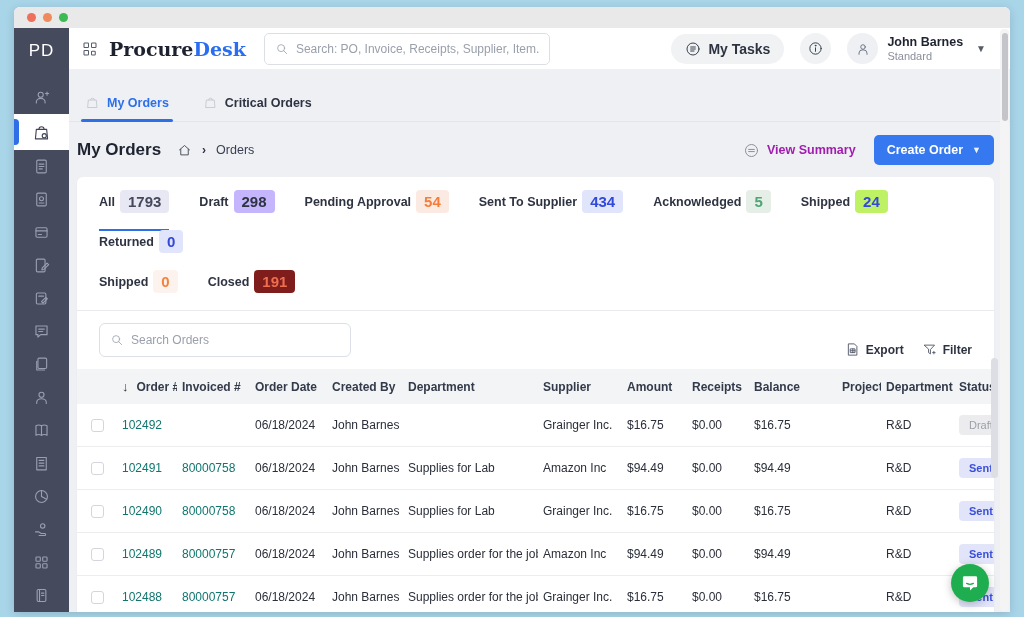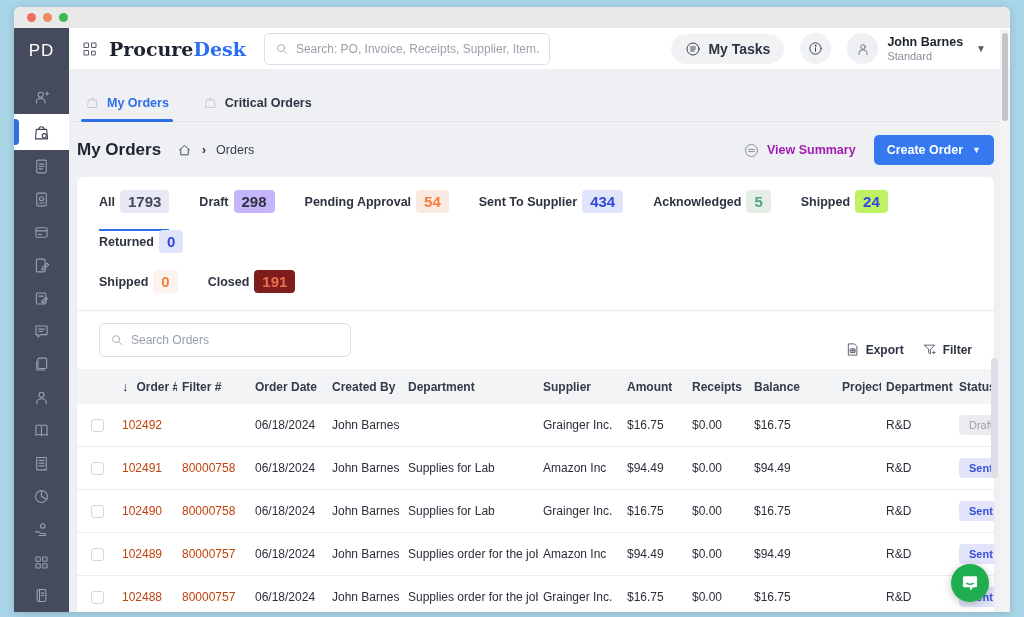--- a/index.html
+++ b/index.html
@@ -94,21 +94,21 @@
   table { border-collapse:collapse; table-layout:fixed; width:990px; font-size:12px; }
   col.c-cb{width:40px} col.c-order{width:60px} col.c-req{width:73px} col.c-date{width:77px}
   col.c-by{width:76px} col.c-desc{width:135px} col.c-sup{width:84px} col.c-amt{width:65px}
   col.c-inv{width:62px} col.c-bal{width:88px} col.c-proj{width:44px} col.c-dept{width:73px} col.c-stat{width:113px}
   thead th { background:#f3f4f6; color:#333a49; font-weight:700; text-align:left; padding:10px 5px;
              white-space:nowrap; overflow:hidden; }
   thead .sorthead { display:flex; align-items:center; gap:8px; }
   .sort-arrow { font-size:13px; color:#2e3342; cursor:pointer; }
   tbody td { padding:11px 5px; border-bottom:1px solid #ededf0; color:#2b2f3a; white-space:nowrap; overflow:hidden; }
   tbody tr { background:#fff; }
-  a.lnk { color:#c2410c; text-decoration:none; cursor:pointer; }
+  a.lnk { color:#0f766e; text-decoration:none; cursor:pointer; }
   .cb { width:13px; height:13px; border:1.5px solid #d3d6dd; border-radius:3px; background:#fff; margin-left:9px; cursor:pointer; }
   .badge { display:inline-block; font-size:11px; font-weight:700; padding:4px 10px; border-radius:4px; white-space:nowrap; }
   .badge-draft { background:#ececef; color:#9b9fa8; font-weight:400; }
   .badge-sent  { background:#e2e5fa; color:#3a4fd8; }
 
   
   .win-scroll { position:absolute; right:1px; top:22px; width:9px; height:582px; background:#f4f4f5; border-radius:4px; }
   .win-thumb { position:absolute; top:4px; left:1.5px; width:6px; height:88px; background:#c4c5ca; border-radius:3px; }
   .tbl-thumb { position:absolute; right:12px; top:330px; width:7px; height:120px; background:#dddee3; border-radius:4px; }
 
@@ -433,21 +433,21 @@
             </colgroup>
             <thead>
                 <tr id="head-row">
                   <th></th>
                   <th>
                     <div class="sorthead">
                       <span class="sort-arrow">↓</span>
                       <span>Order #</span>
                     </div>
                   </th>
-                  <th>Filter #</th>
+                  <th>Invoiced #</th>
                   <th>Order Date</th>
                   <th>Created By</th>
                   <th>Department</th>
                   <th>Supplier</th>
                   <th>Amount</th>
                   <th>Receipts</th>
                   <th>Balance</th>
                   <th>Project #</th>
                   <th>Department</th>
                   <th>Status</th>

